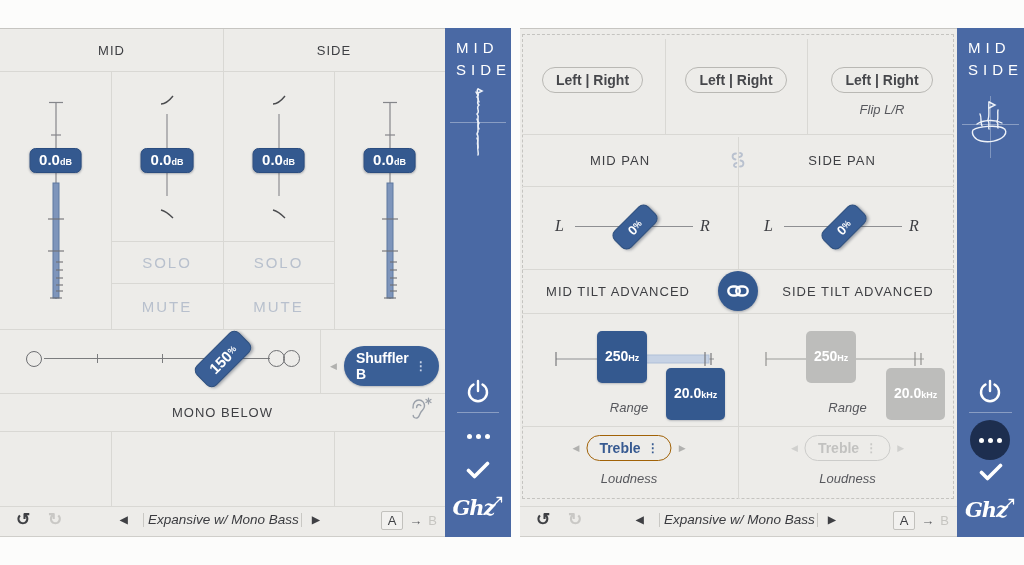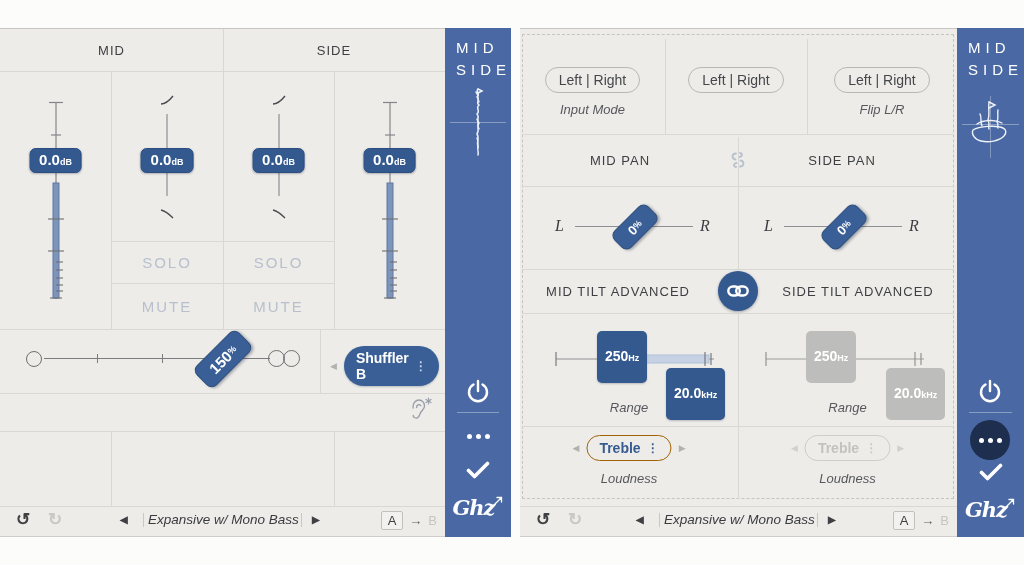--- a/index.html
+++ b/index.html
@@ -29,21 +29,21 @@
   .sel-group{position:absolute;display:flex;align-items:center;gap:7px;}
   .nav-arr{font-size:9px;color:#b1b1af;}
   .sel-pill{display:inline-flex;align-items:center;gap:6px;border-radius:999px;padding:4px 12px;font-size:14px;}
   .sel-pill.blue{background:#3A5F96;color:#fff;font-weight:bold;box-shadow:0 1px 2px rgba(60,70,90,.3);}
   .sel-pill.blue .kebab{color:#c6d2e6;}
   .sel-pill.outline{border:1px solid #a16207;color:#375a91;font-weight:bold;}
   .sel-pill.outline .kebab{color:#375a91;}
   .sel-pill.outline.disabled{border-color:#ccccca;color:#c2c2c0;}
   .sel-pill.outline.disabled .kebab{color:#c9c9c7;}
   .kebab{font-size:12px;line-height:10px;}
-  .mode-pill{display:inline-block;border:1px solid #b9b8b4;border-radius:999px;padding:4px 13px;font-size:14px;color:#46474b;}
+  .mode-pill{display:inline-block;border:1px solid #b9b8b4;border-radius:999px;padding:4px 13px;font-size:14px;color:#46474b;font-weight:bold;}
   
   .pbar{position:absolute;left:0;bottom:0;height:32px;width:100%;}
   .pbar .ico{position:absolute;top:0;height:32px;line-height:31px;font-size:17px;font-weight:bold;}
   .pname{position:absolute;top:0;height:32px;line-height:31px;text-align:center;font-style:italic;font-size:13.5px;color:#3a3b3f;white-space:nowrap;}
   .pdiv{position:absolute;top:9px;width:1px;height:14px;background:#c9c8c4;}
   .ab{position:absolute;right:8px;top:0;height:32px;display:flex;align-items:center;gap:6px;font-size:13px;}
   .ab .slotA{border:1px solid #c2c1bd;background:#f2f1ef;color:#3f4044;padding:1px 6px;border-radius:2px;}
   .ab .arr{color:#595a5e;font-size:13px;}
   .ab .slotB{color:#c6c5c1;}
   
@@ -171,20 +171,23 @@
       <div class="sel-group" style="left:330px;top:317px;">
         <span class="nav-arr">◀</span>
         <div class="sel-pill blue">
             <span>Shuffler B</span>
             <span class="kebab">⋮</span>
           </div>
         <span class="nav-arr">▶</span>
       </div>
 
       <div class="hline" style="left:0;top:364px;width:445px;"></div>
+      <div class="cell hdr" style="left:0;top:364px;width:445px;height:38px;">
+          <span>MONO BELOW</span>
+        </div>
       <svg class="abs" style="left:408px;top:368px;" width="24" height="26" viewBox="0 0 24 26">
         <g stroke="#9aa0a9" stroke-width="1.4" fill="none" stroke-linecap="round">
           <path d="M5 11 C4.5 5.5 8 3 11 3 C14.5 3 16.5 6 16.5 9 C16.5 12 14.5 13 13 15 C11.5 17 11.7 19.5 9.7 20.7 C7.7 21.9 5.2 20.4 5.2 18.4"></path>
           <path d="M8.6 10.5 C8.6 7.5 11.4 6.8 12.8 8.6"></path>
         </g>
         <g stroke="#9aa0a9" stroke-width="1.2" stroke-linecap="round">
           <line x1="20.5" y1="1" x2="20.5" y2="7"></line>
             <line x1="18" y1="2.5" x2="23" y2="5.5"></line>
             <line x1="23" y1="2.5" x2="18" y2="5.5"></line>
         </g>
@@ -270,23 +273,20 @@
   <div class="win" style="left:520px;width:504px;">
     <div class="content" style="width:437px;">
       <div class="dashbox"></div>
 
       <div class="vline" style="left:145px;top:10px;height:95px;"></div>
       <div class="vline" style="left:287px;top:10px;height:95px;"></div>
       <div class="abs" style="left:0;top:0;width:145px;height:105px;">
         <div class="cell" style="left:0;top:36px;width:145px;height:30px;">
             <span class="mode-pill">Left | Right</span>
           </div>
-        <div class="cell lbl" style="left:0;top:68px;width:145px;height:24px;">
-            <span>Input Mode</span>
-          </div>
       </div>
       <div class="abs" style="left:145px;top:0;width:142px;height:105px;">
         <div class="cell" style="left:0;top:36px;width:142px;height:30px;">
             <span class="mode-pill">Left | Right</span>
           </div>
       </div>
       <div class="abs" style="left:287px;top:0;width:150px;height:105px;">
         <div class="cell" style="left:0;top:36px;width:150px;height:30px;">
             <span class="mode-pill">Left | Right</span>
           </div>

